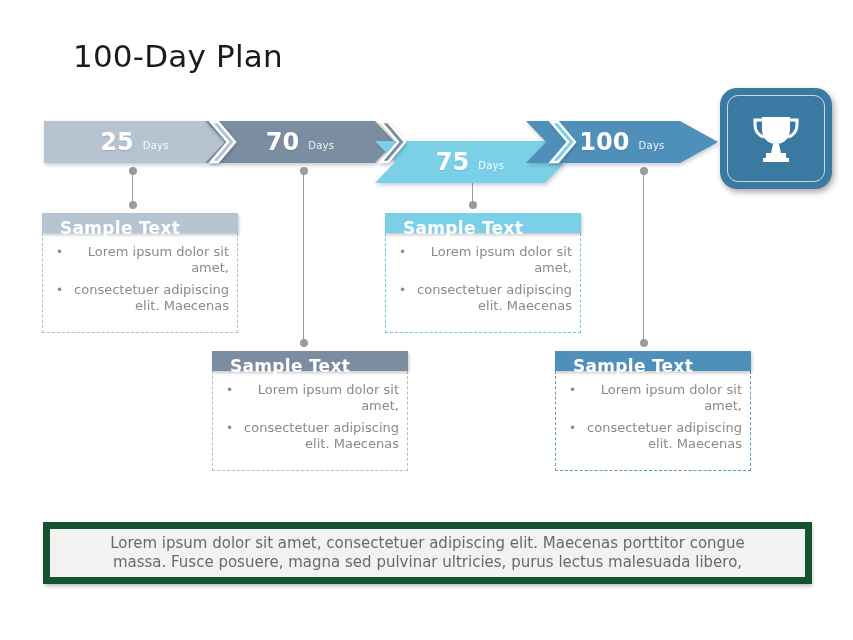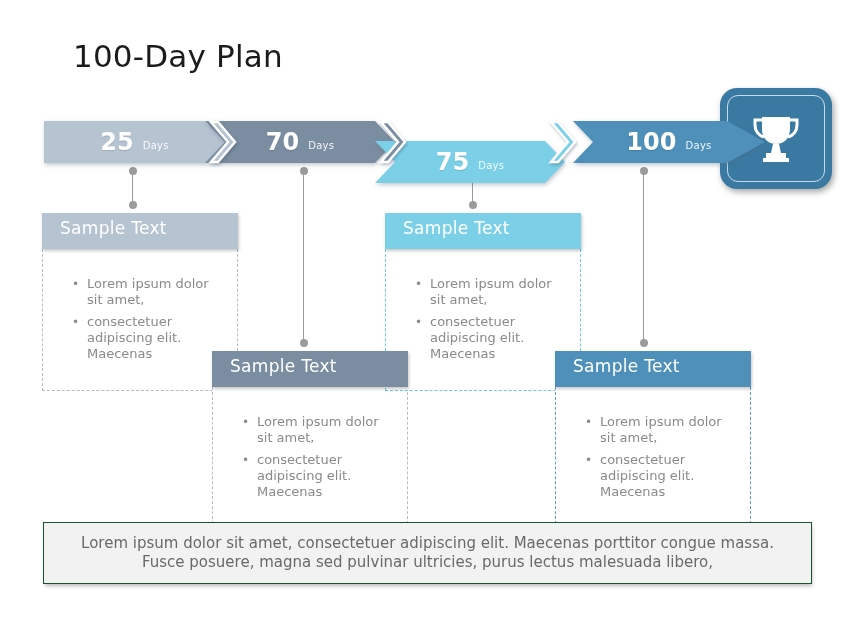--- a/index.html
+++ b/index.html
@@ -13,21 +13,21 @@
   }
 
   
   .segwrap{position:absolute;top:121px;height:42px;z-index:2;
     filter:drop-shadow(1px 2px 2px rgba(80,100,120,.35));}
   .seg{width:100%;height:100%;display:flex;align-items:center;justify-content:center;
     color:#fff;}
   .s1{left:44px;width:181px}
   .s2{left:205px;width:190px}
   .s3{left:375px;width:190px}
-  .s4{left:573px;width:192px}
+  .s4{left:526px;width:192px}
   .seg1{background:var(--seg1);clip-path:polygon(0 0,calc(100% - 20px) 0,100% 50%,calc(100% - 20px) 100%,0 100%);}
   .seg2{background:var(--seg2);clip-path:polygon(0 0,calc(100% - 20px) 0,100% 50%,calc(100% - 20px) 100%,0 100%,20px 50%);}
   .seg3{background:var(--seg3);clip-path:polygon(0 0,calc(100% - 20px) 0,100% 50%,calc(100% - 20px) 100%,0 100%,20px 50%);margin-top:20px;}
   .seg4{background:var(--seg4);clip-path:polygon(0 0,calc(100% - 38px) 0,100% 50%,calc(100% - 38px) 100%,0 100%,20px 50%);}
   .num{font-size:24px;font-weight:bold;text-shadow:0 1px 1px rgba(0,0,0,.12);}
   .unit{font-size:10px;margin-left:9px;margin-top:7px;opacity:.92;letter-spacing:.3px;}
 
   .bands{position:absolute;left:0;top:121px;width:853px;height:42px;z-index:3;overflow:visible;pointer-events:none;}
   .bands polygon{stroke:#ffffff;stroke-width:2.5;stroke-linejoin:miter;
     filter:drop-shadow(1px 2px 1.5px rgba(60,80,100,.35));}
@@ -49,34 +49,34 @@
   .dot{position:absolute;left:-4.5px;width:8px;height:8px;border-radius:50%;background:var(--connector);}
   .dot-t{top:-5px}
   .dot-b{bottom:-5px}
 
   
   .card{position:absolute;width:196px;}
   .p1{left:42px;top:213px}
   .p2{left:212px;top:351px}
   .p3{left:385px;top:213px}
   .p4{left:555px;top:351px}
-  .card-header{height:36px;line-height:30px;padding-left:18px;color:#fff;font-weight:normal;
+  .card-header{height:20px;line-height:30px;padding-left:18px;color:#fff;font-weight:bold;
     font-size:17px;letter-spacing:.3px;box-shadow:1px 2px 3px rgba(0,0,0,.22);position:relative;z-index:1;}
   .h1{background:var(--seg1)} .h2{background:var(--seg2)} .h3{background:var(--seg3)} .h4{background:var(--seg4)}
   .card-body{border:1.5px dashed var(--dashgray);border-top:none;min-height:74px;
     padding:11px 8px 12px 4px;background:#fff;box-sizing:content-box;}
   .b3{border-color:var(--dash3)} .b4{border-color:var(--dash4)}
-  .card-body ul{margin:16px;padding:0;list-style:none;}
+  .card-body ul{margin:0;padding:0;list-style:none;text-align:right;}
   .card-body li{position:relative;padding-left:24px;font-size:13px;color:var(--boxtext);
     line-height:16px;margin-bottom:6px;}
   .card-body li::before{content:"\2022";position:absolute;left:9px;top:0;color:var(--boxtext);font-size:12px;}
 
   
   .footer{position:absolute;left:43px;top:522px;width:769px;height:62px;box-sizing:border-box;
-    background:var(--footerbg);border:1px solid #14532d;
+    background:var(--footerbg);border:7px solid #14532d;
     box-shadow:1px 3px 4px -1px rgba(0,0,0,.28);
     display:flex;align-items:center;justify-content:flex-end;z-index:1;}
   .footer p{margin:0;padding:0 34px;text-align:center;color:var(--footertext);
     font-size:15px;line-height:1.28;}
 </style>
 </head>
 <body>
 
 <div class="slide">
 

